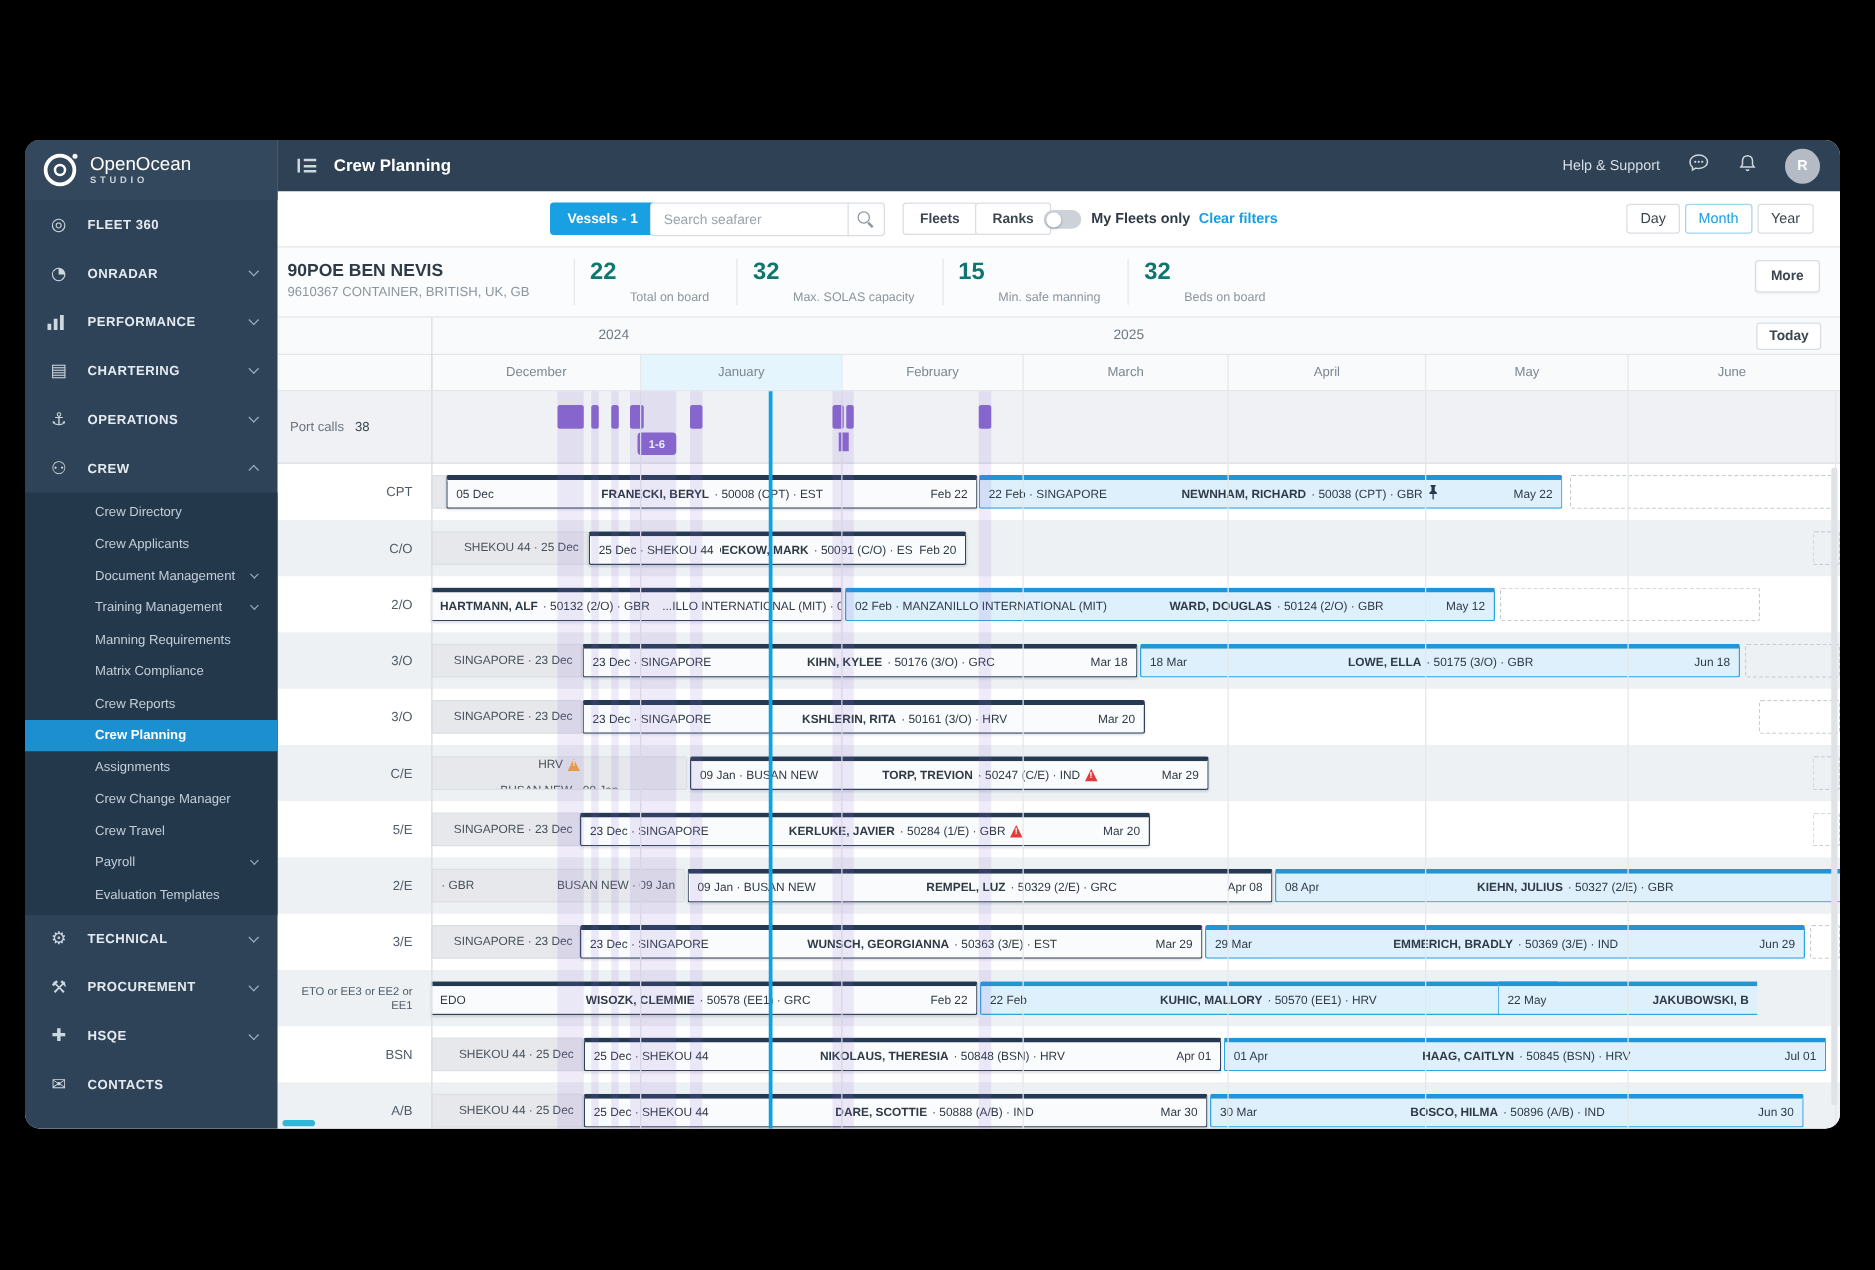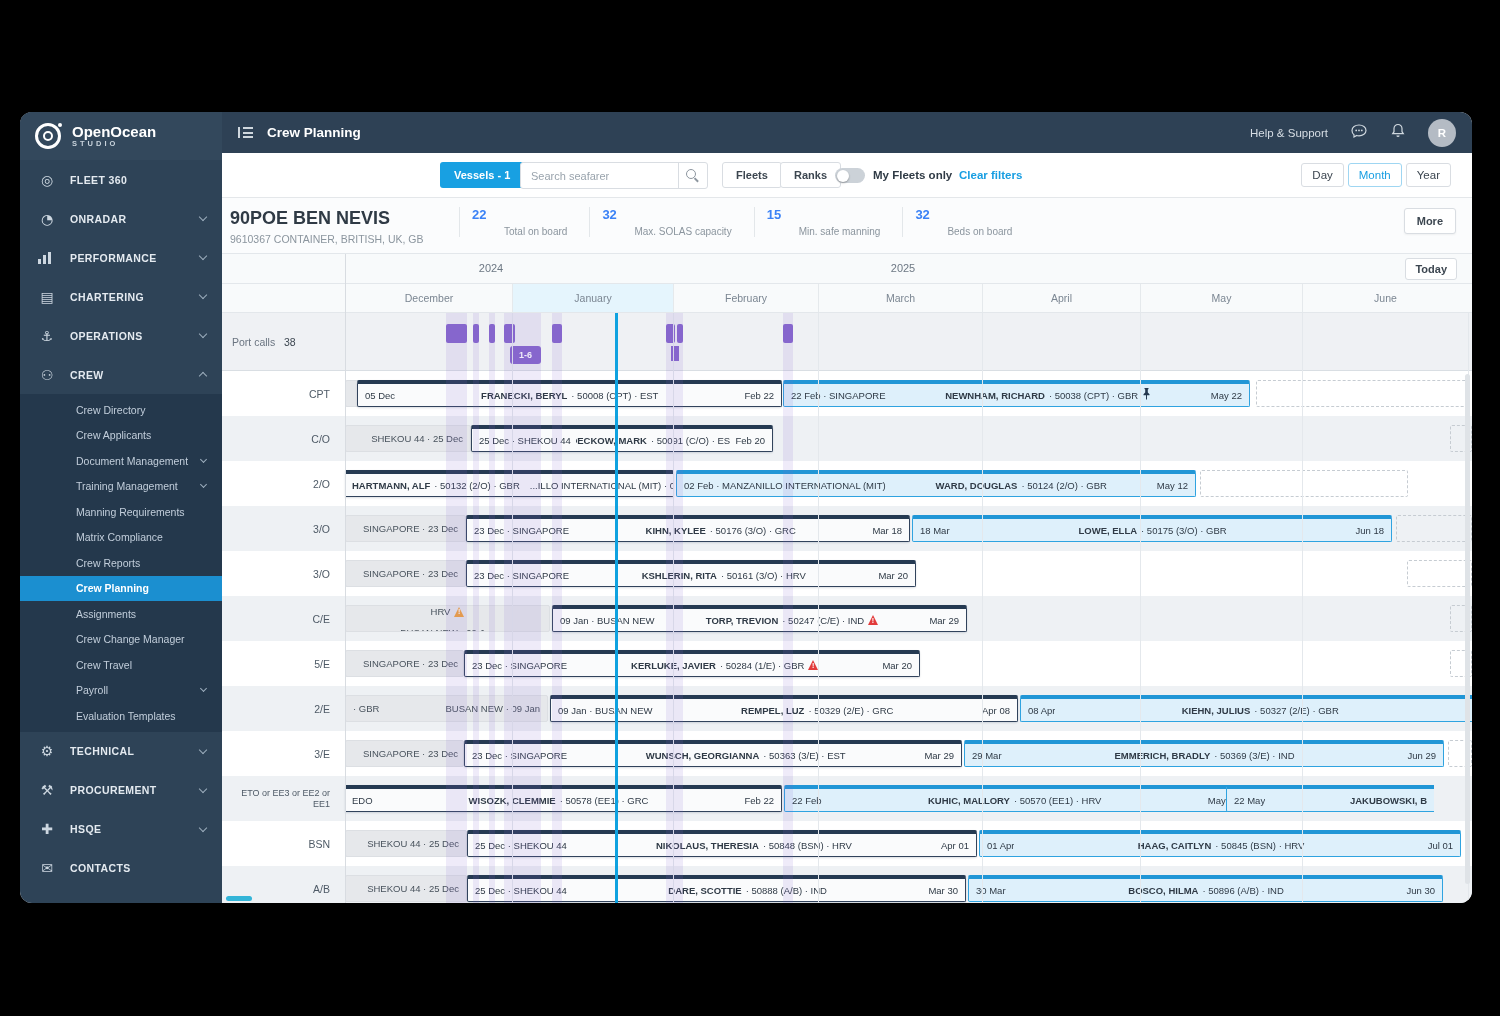--- a/index.html
+++ b/index.html
@@ -7,21 +7,21 @@
   *{box-sizing:border-box;}
   #app{position:absolute;left:20px;top:112px;width:1452px;height:791px;background:#f1f3f5;
     border-radius:12px;overflow:hidden;}
   
   #sidebar{position:absolute;left:0;top:0;width:202px;height:100%;background:#2e4357;z-index:20;}
   .logo-row{height:48px;background:#33485c;display:flex;align-items:center;padding:0 14px;gap:10px;}
   .logo-icon{width:28px;height:28px;position:relative;flex:0 0 auto;}
   .logo-icon::before{content:"";position:absolute;inset:1px;border:3px solid #fff;border-radius:50%;}
   .logo-icon::after{content:"";position:absolute;inset:9px;border:2.5px solid #fff;border-radius:50%;}
   .logo-dot{position:absolute;right:0;top:1px;width:4px;height:4px;background:#fff;border-radius:50%;}
-  .logo-name{color:#fff;font-size:15px;font-weight:700;line-height:15px;}
+  .logo-name{color:#fff;font-size:15px;font-weight:400;line-height:15px;}
   .logo-sub{color:#c9d3dc;font-size:7.5px;letter-spacing:3px;font-weight:700;}
   .sb-item{height:39px;display:flex;align-items:center;padding:0 16px 0 18px;gap:14px;cursor:pointer;}
   .sb-icon{width:18px;color:#cdd7e0;font-size:14px;text-align:center;flex:0 0 auto;
     font-family:"DejaVu Sans",sans-serif;line-height:1;}
   .bars-glyph{display:inline-flex;align-items:flex-end;gap:2px;height:12px;}
   .bars-glyph i{display:block;width:3px;background:#cdd7e0;}
   .bars-glyph i:nth-child(1){height:5px;}.bars-glyph i:nth-child(2){height:9px;}.bars-glyph i:nth-child(3){height:12px;}
   .sb-label{color:#e4eaf0;font-size:10.5px;font-weight:700;letter-spacing:.4px;white-space:nowrap;}
   .chev{width:6px;height:6px;border-right:1.5px solid #9cadbd;border-bottom:1.5px solid #9cadbd;
     transform:rotate(45deg);margin-left:auto;margin-top:-3px;flex:0 0 auto;}
@@ -66,25 +66,25 @@
   .tg-label{position:absolute;left:651px;top:16px;font-size:11.5px;color:#2f3a45;font-weight:600;}
   .clear-link{position:absolute;left:737px;top:16px;font-size:11.5px;color:#189ee2;font-weight:600;cursor:pointer;}
   .views{position:absolute;right:21px;top:10px;display:flex;gap:4px;}
   .view-btn{height:24px;padding:0 10px;background:#fff;border:1px solid #d9dde2;border-radius:3px;
     font-size:11.5px;color:#3c4650;display:flex;align-items:center;cursor:pointer;}
   .view-btn.active{color:#189ee2;border-color:#9fd6f2;}
   
   #vesselhead{position:absolute;left:202px;top:86px;right:0;height:56px;background:#fbfcfd;
     border-bottom:1px solid #e3e7eb;z-index:8;}
   .v-info{position:absolute;left:8px;top:10px;}
-  .v-name{font-size:18px;font-weight:700;color:#2f3a45;}
+  .v-name{font-size:14px;font-weight:700;color:#2f3a45;}
   .v-sub{font-size:10.5px;color:#8b959e;margin-top:4px;}
   .v-stats{position:absolute;left:237px;top:9px;display:flex;}
   .v-stat{border-left:1px solid #e3e7ea;padding:0 22px 0 12px;}
-  .v-val{font-size:13px;font-weight:700;color:#3b82f6;}
+  .v-val{font-size:19px;font-weight:700;color:#0f766e;}
   .v-lab{font-size:10px;color:#8b959e;margin-top:4px;white-space:nowrap;margin-left:32px;}
   .more-btn{position:absolute;right:16px;top:10px;height:26px;padding:0 12px;background:#fff;
     border:1px solid #d9dde2;border-radius:3px;font-size:11px;color:#3c4650;font-weight:600;
     display:flex;align-items:center;cursor:pointer;box-shadow:0 1px 2px rgba(0,0,0,.05);}
   
   #theader{position:absolute;left:202px;top:142px;right:0;height:59px;background:#f8fafb;z-index:2;}
   .years-row{position:relative;height:30px;border-bottom:1px solid #e3e7eb;}
   .year-label{position:absolute;top:8px;font-size:11px;color:#6d7884;transform:translateX(-50%);}
   .today-btn{position:absolute;right:15px;top:4px;height:22px;padding:0 9px;background:#fff;
     border:1px solid #d9dde2;border-radius:3px;font-size:11px;font-weight:600;color:#3c4650;
@@ -639,21 +639,21 @@
             <span>22 Feb</span>
           </span>
           <span class="b-center">
             <b class="b-name">KUHIC, MALLORY</b>
             <span> · 50570 (EE1) · HRV</span>
           </span>
           <span class="b-right">
             <span>May 22</span>
           </span>
         </div>
-        <div class="bar planned clip-r" style="left: 1004px; width: 208px;">
+        <div class="bar planned clip-r" style="left: 976px; width: 208px;">
           <span class="b-left">
             <span>22 May</span>
           </span>
           <span class="b-center"></span>
           <span class="b-right">
             <b class="b-name">JAKUBOWSKI, B</b>
           </span>
         </div>
       </div>
       <div class="g-row">

